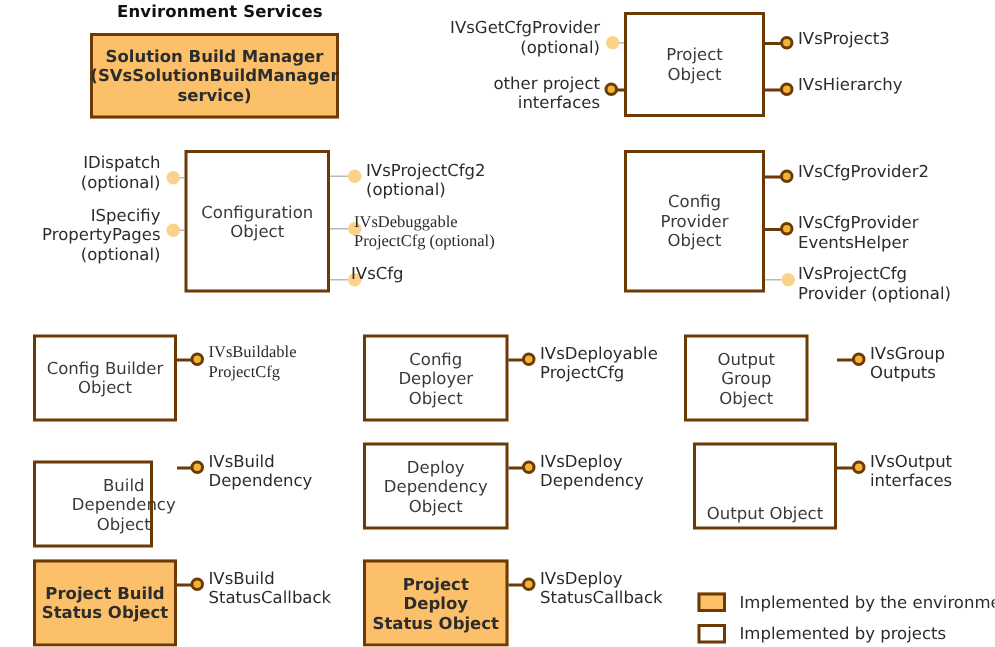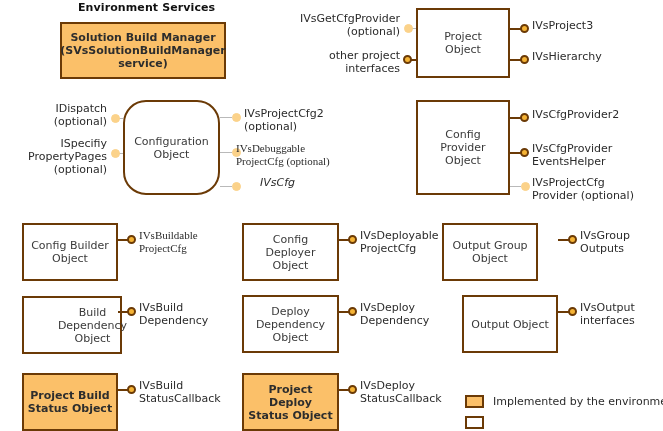--- a/index.html
+++ b/index.html
@@ -115,52 +115,52 @@
   <div id="boxes-layer">
       <div class="obj-box env" style="left: 44px; top: 22px; width: 166px; height: 57px; justify-content: center;">
         <span class="boxlabel">Solution Build Manager
 (SVsSolutionBuildManager
 service)</span>
       </div>
       <div class="obj-box" style="left: 400px; top: 8px; width: 94px; height: 70px;">
         <span class="boxlabel">Project
 Object</span>
       </div>
-      <div class="obj-box" style="left: 107px; top: 100px; width: 97px; height: 95px; border-radius: 23px;">
+      <div class="obj-box" style="left: 107px; top: 100px; width: 97px; height: 95px;">
         <span class="boxlabel">Configuration
 Object</span>
       </div>
       <div class="obj-box" style="left: 400px; top: 100px; width: 94px; height: 95px;">
         <span class="boxlabel">Config
 Provider
 Object</span>
       </div>
       <div class="obj-box" style="left: 6px; top: 223px; width: 96px; height: 58px;">
         <span class="boxlabel">Config Builder
 Object</span>
       </div>
       <div class="obj-box" style="left: 226px; top: 223px; width: 97px; height: 58px;">
         <span class="boxlabel">Config Deployer
 Object</span>
       </div>
-      <div class="obj-box" style="left: 426px; top: 223px; width: 96px; height: 58px;">
+      <div class="obj-box" style="left: 440px; top: 223px; width: 83px; height: 58px;">
         <span class="boxlabel">Output Group
 Object</span>
       </div>
-      <div class="obj-box" style="left: 6px; top: 296px; width: 100px; height: 58px; padding-left: 44px;">
+      <div class="obj-box" style="left: 6px; top: 307px; width: 80px; height: 58px; padding-left: 44px;">
         <span class="boxlabel">Build
 Dependency
 Object</span>
       </div>
       <div class="obj-box" style="left: 226px; top: 295px; width: 97px; height: 58px;">
         <span class="boxlabel">Deploy
 Dependency
 Object</span>
       </div>
-      <div class="obj-box" style="left: 446px; top: 295px; width: 96px; height: 58px;">
+      <div class="obj-box" style="left: 446px; top: 295px; width: 96px; height: 58px; align-items: flex-end;">
         <span class="boxlabel">Output Object</span>
       </div>
       <div class="obj-box env" style="left: 6px; top: 373px; width: 96px; height: 58px;">
         <span class="boxlabel">Project Build
 Status Object</span>
       </div>
       <div class="obj-box env" style="left: 226px; top: 373px; width: 97px; height: 58px;">
         <span class="boxlabel">Project Deploy
 Status Object</span>
       </div>
@@ -192,21 +192,21 @@
       <div class="lead optional" style="left: 204px; top: 117px; width: 12px;"></div>
       <div class="dot optional" style="left: 216px; top: 113px;"></div>
       <div class="iface right" style="left: 228px; top: 107px; width: 160px;">IVsProjectCfg2
 (optional)</div>
       <div class="lead optional" style="left: 204px; top: 152px; width: 12px;"></div>
       <div class="dot optional" style="left: 216px; top: 148px;"></div>
       <div class="iface right" style="left: 220px; top: 142px; width: 170px; font-family: Liberation Serif, serif;">IVsDebuggable
 ProjectCfg (optional)</div>
       <div class="lead optional" style="left: 204px; top: 186px; width: 12px;"></div>
       <div class="dot optional" style="left: 216px; top: 182px;"></div>
-      <div class="iface right" style="left: 244px; top: 176px; width: 160px; font-style: italic;">IVsCfg</div>
+      <div class="iface right" style="left: 218px; top: 176px; width: 160px;">IVsCfg</div>
       <div class="lead" style="left: 494px; top: 117px; width: 11px;"></div>
       <div class="dot" style="left: 504px; top: 113px;"></div>
       <div class="iface right" style="left: 516px; top: 108px; width: 146px;">IVsCfgProvider2</div>
       <div class="lead" style="left: 494px; top: 152px; width: 11px;"></div>
       <div class="dot" style="left: 504px; top: 148px;"></div>
       <div class="iface right" style="left: 516px; top: 142px; width: 146px;">IVsCfgProvider
 EventsHelper</div>
       <div class="lead optional" style="left: 494px; top: 186px; width: 11px;"></div>
       <div class="dot optional" style="left: 505px; top: 182px;"></div>
       <div class="iface right" style="left: 516px; top: 176px; width: 146px;">IVsProjectCfg
@@ -244,16 +244,17 @@
       <div class="iface right" style="left: 344px; top: 379px; width: 110px;">IVsDeploy
 StatusCallback</div>
     </div>
   <div id="legend-layer" class="legend" style="left: 449px; top: 392px;">
       <div class="legend-row">
         <div class="legend-swatch env"></div>
         <div class="legend-text">Implemented by the environment</div>
       </div>
       <div class="legend-row">
         <div class="legend-swatch proj"></div>
+        <div class="legend-text">Implemented by projects</div>
       </div>
     </div>
 
 </div>
 
 </body></html>

